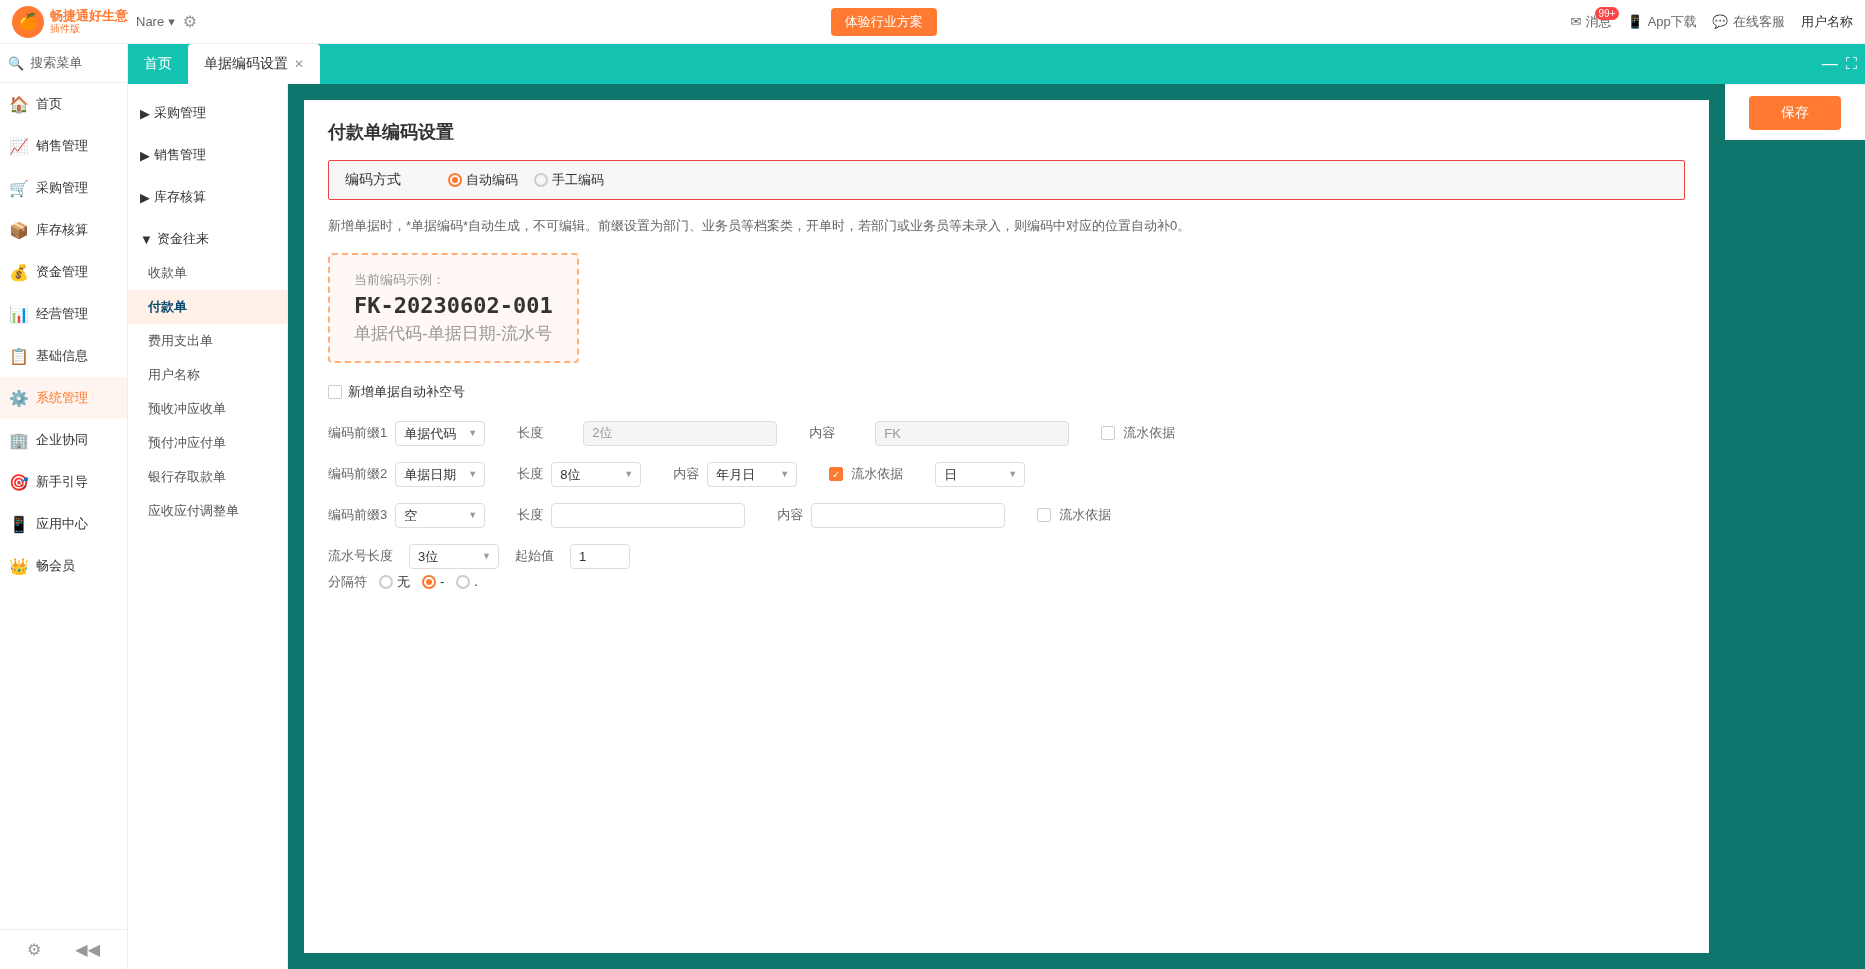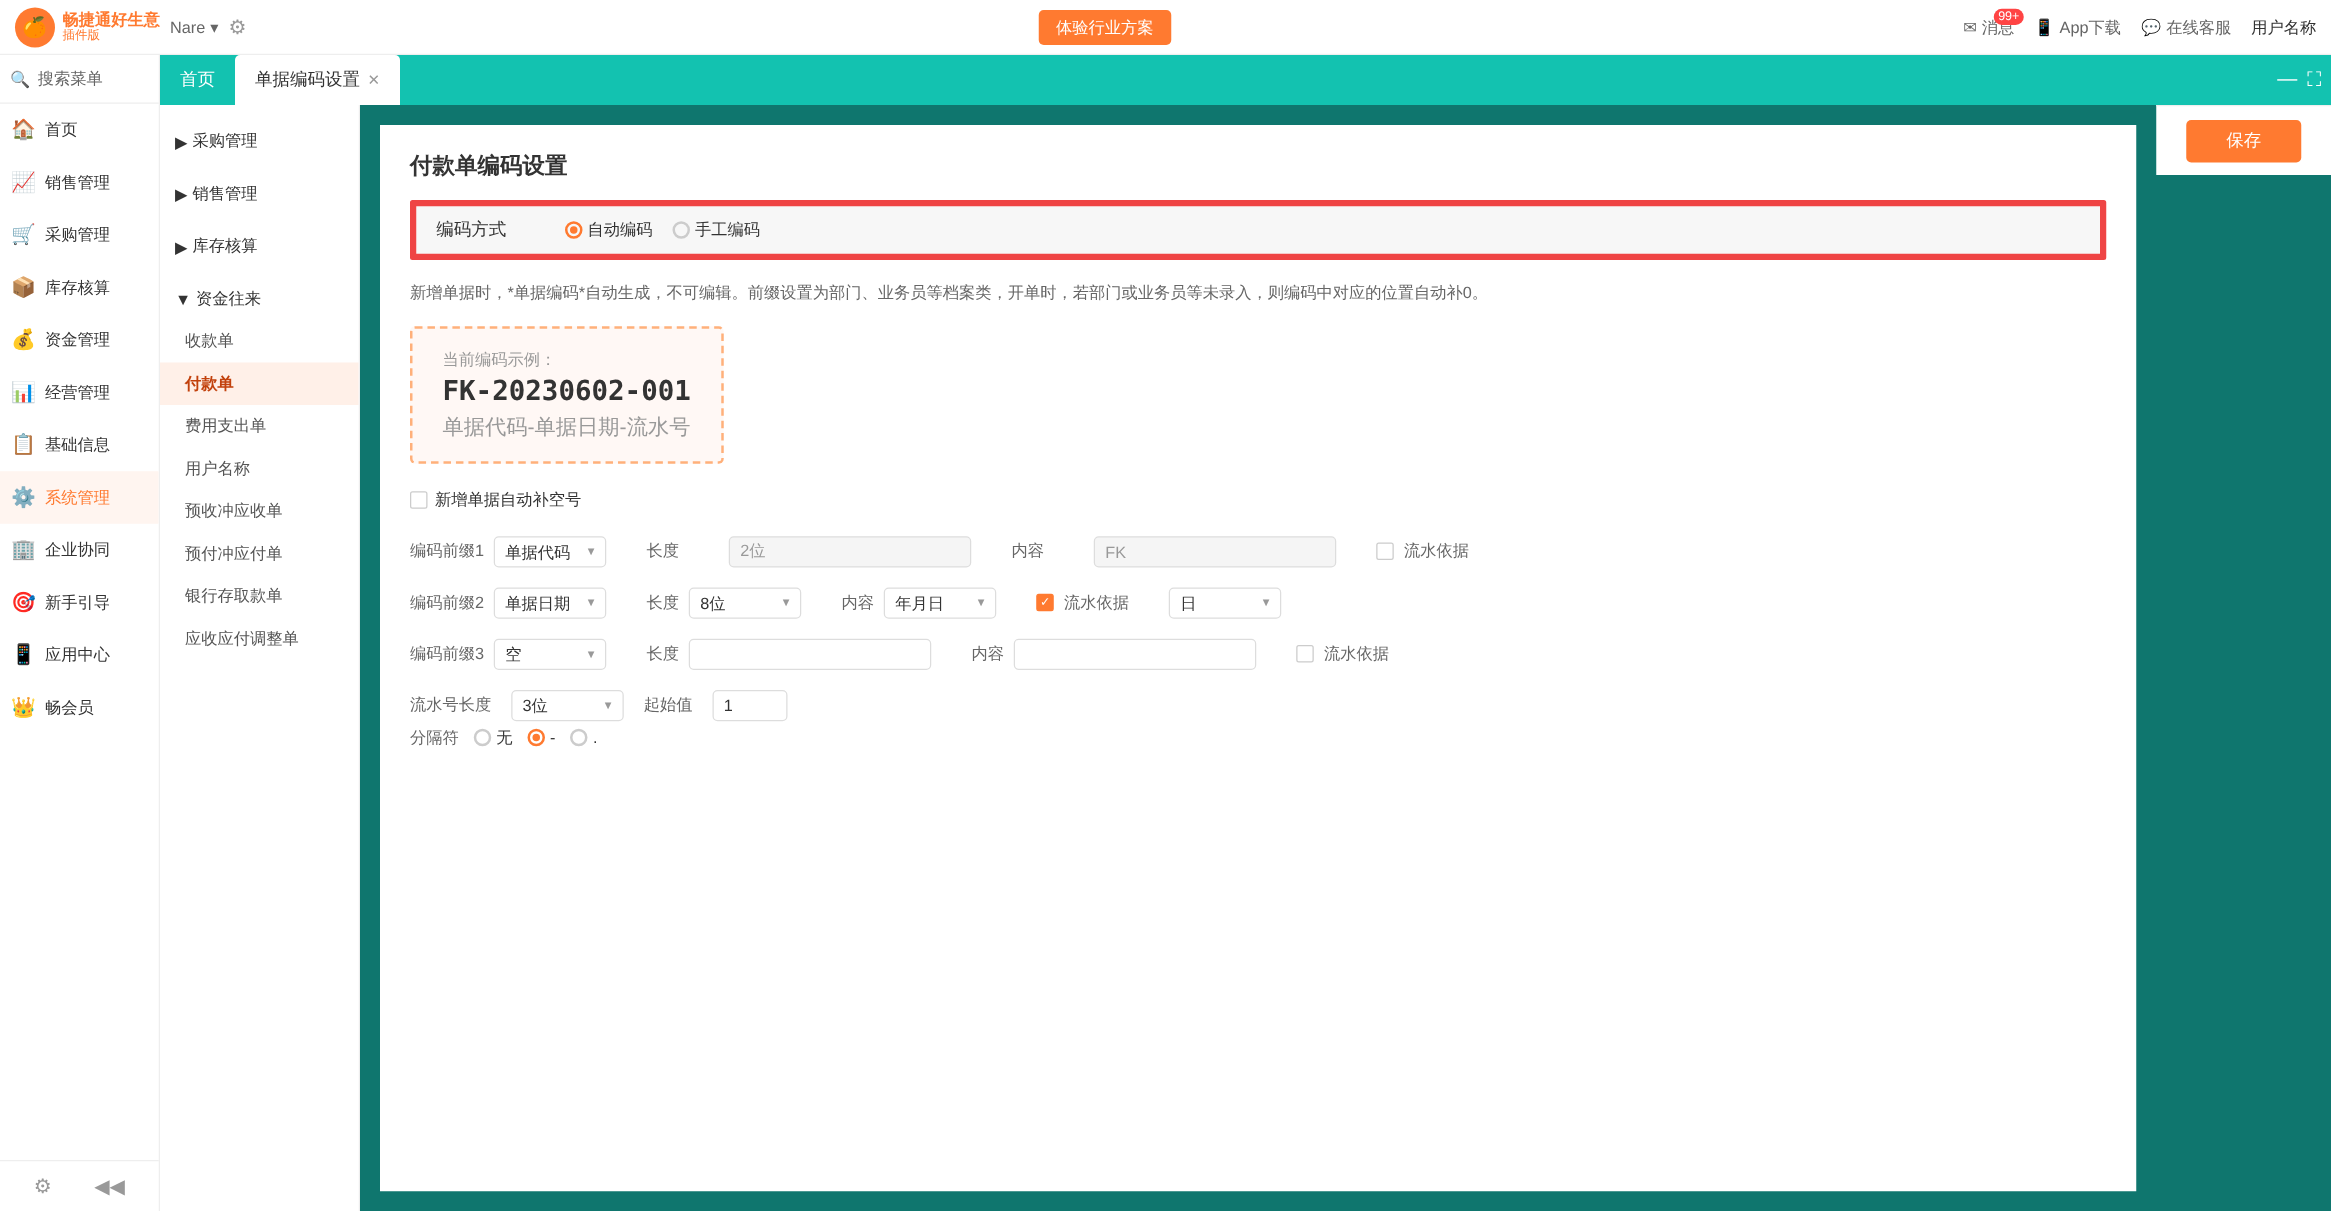--- a/index.html
+++ b/index.html
@@ -229,21 +229,21 @@
       font-size: 13px;
       color: #333;
       cursor: pointer;
     }
     .sub-menu-item {
       padding: 8px 20px;
       font-size: 13px;
       color: #555;
       cursor: pointer;
     }
-    .sub-menu-item.active { background: #fff0e8; color: #c2410c; font-weight: bold; }
+    .sub-menu-item.active { background: #fff0e8; color: #0c4a6e; font-weight: bold; }
 
     
     .main-content {
       flex: 1;
       background: #0f766e;
       overflow-y: auto;
       padding: 0;
       display: flex;
     }
     .page-container {
@@ -260,21 +260,21 @@
     }
 
     
     .code-mode-row {
       display: flex;
       align-items: center;
       gap: 24px;
       background: #f7f7f7;
       padding: 10px 16px;
       margin-bottom: 16px;
-      border: 5px solid #ef4444;
+      border: 1px solid #ef4444;
       border-radius: 2px;
     }
     .code-mode-label { font-size: 14px; color: #333; }
     .radio-group {
       display: flex;
       align-items: center;
       gap: 16px;
       padding-left: 23px;
     }
     .radio-item {

